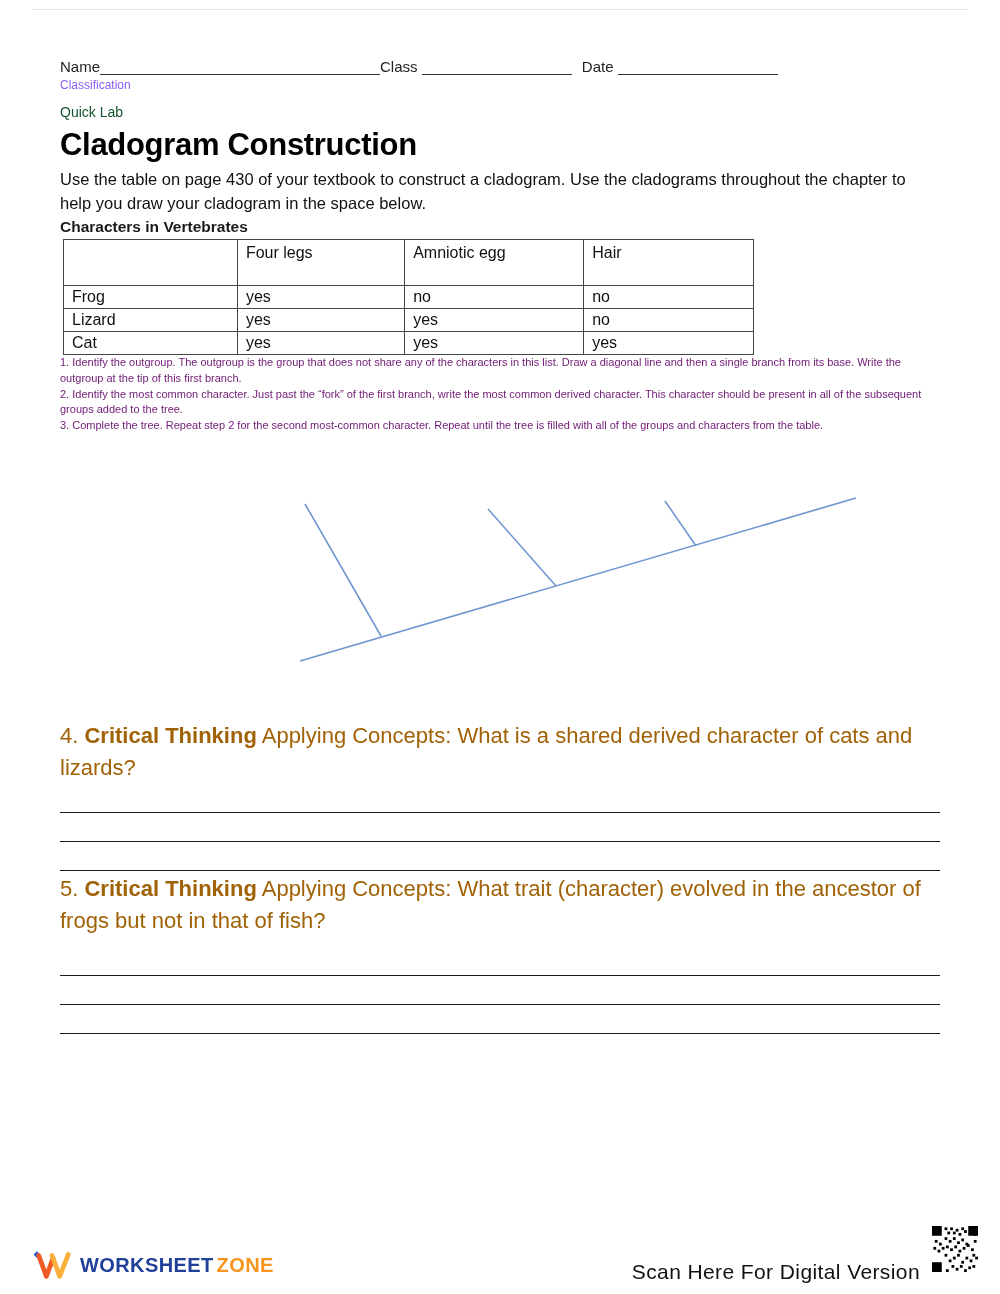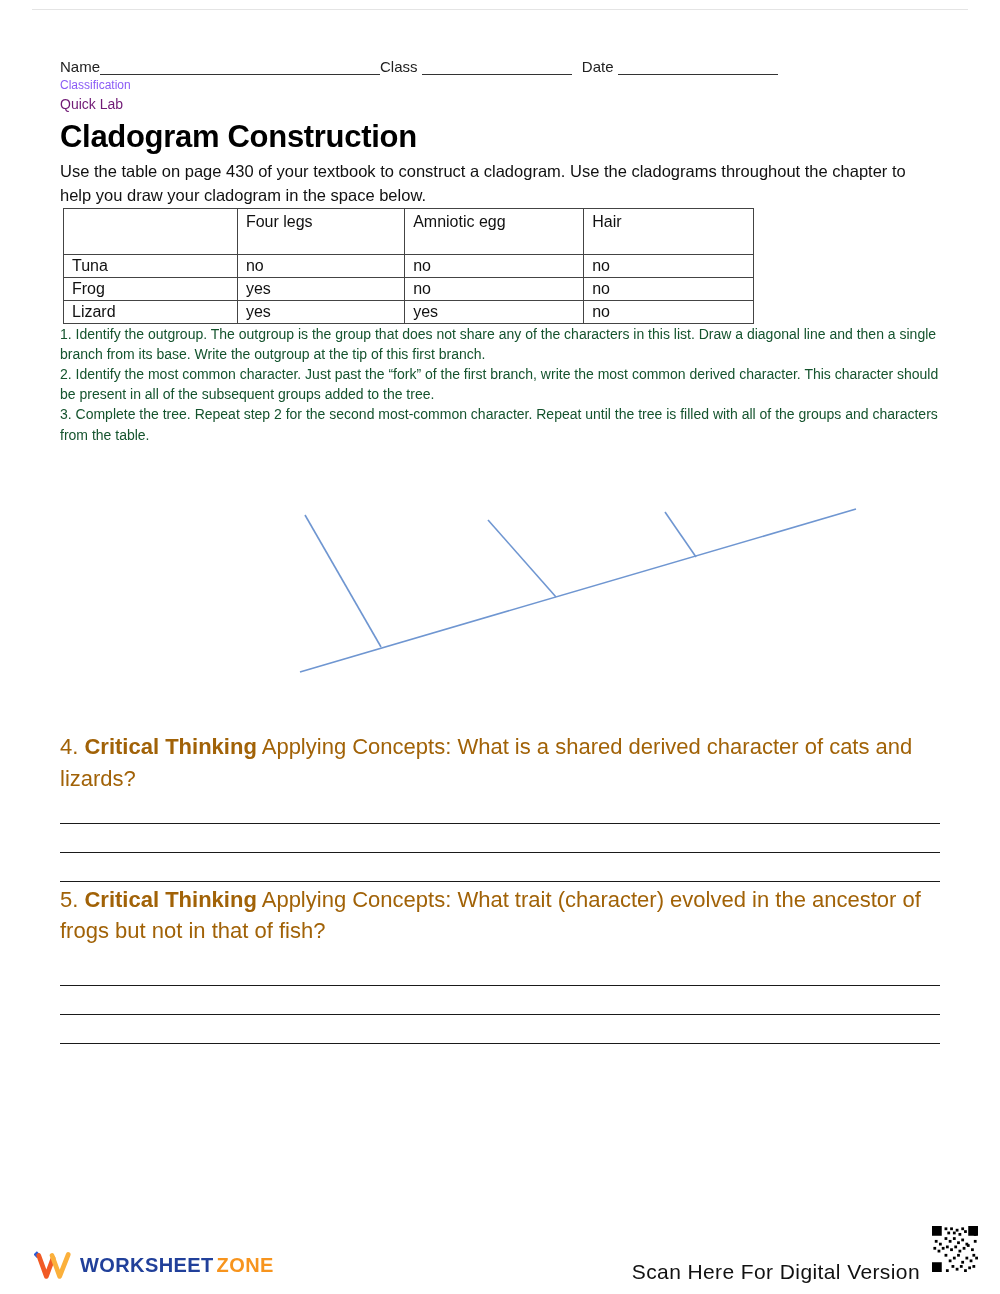--- a/index.html
+++ b/index.html
@@ -35,21 +35,21 @@
   .blank {
     display: inline-block;
     border-bottom: 1px solid #333;
     height: 15px;
   }
   .blank-name { width: 280px; }
   .blank-class { width: 150px; margin-right: 6px; }
   .blank-date { width: 160px; }
   .lbl { white-space: pre; }
   .classification { font-size: 12px; margin-top: 3px; color: #8b5cf6; }
-  .quicklab { font-size: 14px; margin-top: 4px; color: #701a75; }
+  .quicklab { font-size: 14px; margin-top: 12px; color: #14532d; }
   h1.title {
     font-size: 31px;
     font-weight: 700;
     margin: 7px 0 5px 0;
     color: #000;
     letter-spacing: -0.3px;
   }
   .intro {
     font-size: 16.5px;
     line-height: 1.45;
@@ -83,23 +83,23 @@
   .col1 { width: 215px; }
   .col2 { width: 220px; }
   .col3 { width: 220px; }
   h2.analysis-heading {
     font-size: 19px;
     font-weight: 700;
     margin: 9px 0 3px 0;
     color: #000;
   }
   .step {
-    font-size: 14px;
+    font-size: 11px;
     line-height: 1.44;
-    color: #14532d;
+    color: #701a75;
   }
   .cladogram {
     display: block;
     margin: 50px 0 0 88px;
   }
   .question {
     font-size: 22px;
     line-height: 1.45;
     color: #a16207;
   }
@@ -159,46 +159,47 @@
       <span class="blank blank-date"></span>
     </div>
 
     <div class="classification">Classification</div>
     <div class="quicklab">Quick Lab</div>
 
     <h1 class="title">Cladogram Construction</h1>
 
     <p class="intro">Use the table on page 430 of your textbook to construct a cladogram. Use the cladograms throughout the chapter to help you draw your cladogram in the space below.</p>
 
+    <p class="table-title">Characters in Vertebrates</p>
 
     <table class="char-table">
       <tbody>
           <tr class="header-row">
         <th class="col0"></th>
         <th class="col1">Four legs</th>
         <th class="col2">Amniotic egg</th>
         <th class="col3">Hair</th>
       </tr>
       <tr>
-        <td>Tuna</td>
-        <td>no</td>
-        <td>no</td>
-        <td>no</td>
-      </tr>
-      <tr>
         <td>Frog</td>
         <td>yes</td>
         <td>no</td>
         <td>no</td>
       </tr>
       <tr>
         <td>Lizard</td>
         <td>yes</td>
         <td>yes</td>
         <td>no</td>
+      </tr>
+      <tr>
+        <td>Cat</td>
+        <td>yes</td>
+        <td>yes</td>
+        <td>yes</td>
       </tr>
     </tbody>
       </table>
 
 
     <p class="step">1. Identify the outgroup. The outgroup is the group that does not share any of the characters in this list. Draw a diagonal line and then a single branch from its base. Write the outgroup at the tip of this first branch.</p>
     <p class="step">2. Identify the most common character. Just past the “fork” of the first branch, write the most common derived character. This character should be present in all of the subsequent groups added to the tree.</p>
     <p class="step">3. Complete the tree. Repeat step 2 for the second most-common character. Repeat until the tree is filled with all of the groups and characters from the table.</p>
 
     <svg class="cladogram" width="720" height="190" viewBox="0 0 720 190">

